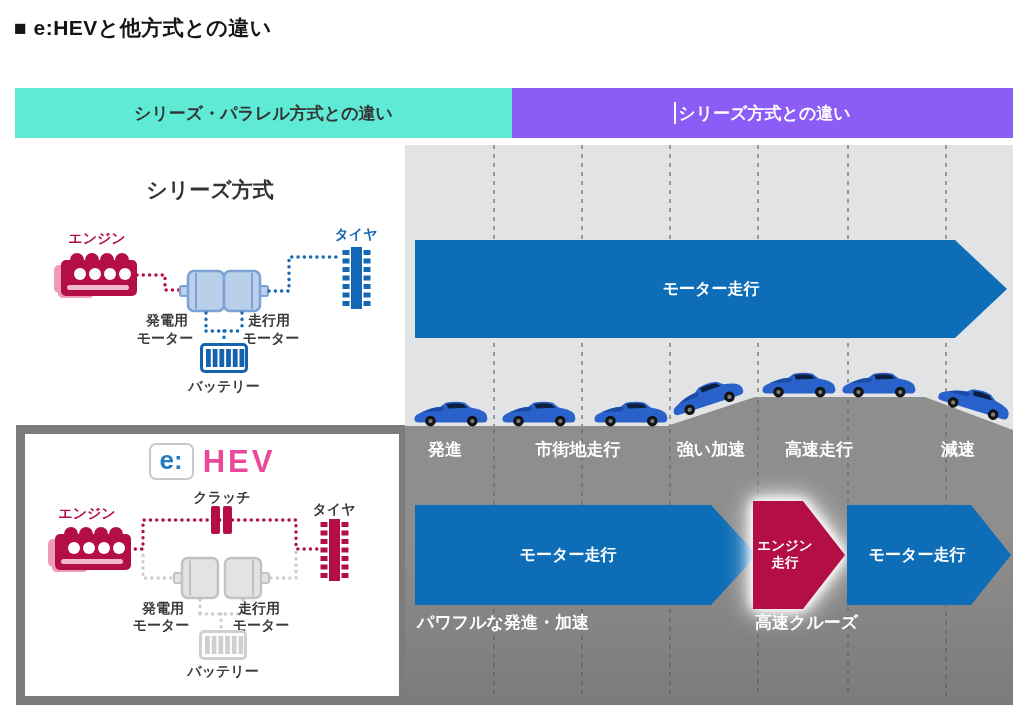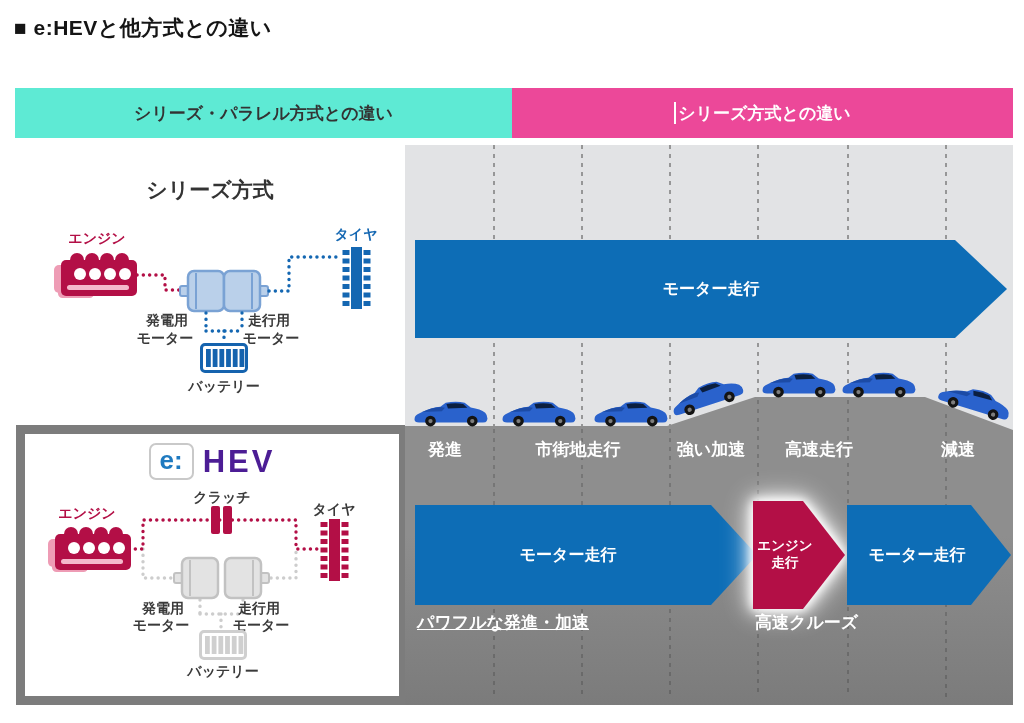--- a/index.html
+++ b/index.html
@@ -6,21 +6,21 @@
   body{font-family:"Liberation Sans","DejaVu Sans",sans-serif;}
   .stage{position:relative;width:1024px;height:723px;background:#fff;overflow:hidden;}
 
   
   .page-title{position:absolute;left:14px;top:14px;font-size:21px;font-weight:700;color:#151515;letter-spacing:.5px;}
 
   
   .tabbar{position:absolute;left:15px;top:88px;width:998px;height:50px;display:flex;}
   .tab{flex:0 0 auto;display:flex;align-items:center;justify-content:center;font-size:17px;font-weight:700;cursor:pointer;}
   .tab-inactive{width:497px;background:#5eead4;color:#333;}
-  .tab-active{width:501px;background:#ec4899;color:#fff;}
+  .tab-active{width:501px;background:#8b5cf6;color:#fff;}
   .caret{display:inline-block;width:2px;height:22px;background:#fff;margin-right:2px;}
 
   
   .svg-abs{position:absolute;}
   text{font-family:"Liberation Sans","DejaVu Sans",sans-serif;}
   .dot{fill:none;stroke-width:3.4;stroke-linecap:round;stroke-dasharray:0.1 6.2;}
   .dot-red{stroke:#b30f46;}
   .dot-blue{stroke:#1467b2;}
   .dot-gray{stroke:#cdcdcd;}
   .m-blue{--m-fill:#bad0ea;--m-stroke:#7aa2d4;}
@@ -31,21 +31,21 @@
   .b-gray{--bat:#cfcfcf;}
   .lbl{font-size:14px;font-weight:700;fill:#3a3a3a;}
   .lbl-red{font-size:14px;font-weight:700;fill:#b30f46;}
   .lbl-blue{font-size:14px;font-weight:700;fill:#1467b2;}
   .diagram-title{font-size:21px;font-weight:700;fill:#333;}
 
   
   .ehev-box{position:absolute;left:16px;top:425px;width:392px;height:280px;box-sizing:border-box;border:9px solid #7c7c7c;background:#fff;}
   .ehev-logo{position:absolute;left:16px;top:443px;width:392px;display:flex;align-items:center;justify-content:center;gap:9px;}
   .e-badge{border:2px solid #c9c9c9;border-radius:7px;padding:1px 9px 3px;font-size:26px;font-weight:700;color:#1f7ac0;background:#fff;line-height:1.1;}
-  .hev-word{font-size:31px;font-weight:700;color:#4c1d95;letter-spacing:3px;line-height:1;}
+  .hev-word{font-size:31px;font-weight:700;color:#ec4899;letter-spacing:3px;line-height:1;}
 
   
   .timeline{position:absolute;left:405px;top:145px;width:608px;height:560px;background:#e2e3e5;overflow:hidden;}
   .vdash{position:absolute;width:2px;}
   .vdash-light{background:repeating-linear-gradient(180deg,rgba(125,125,125,.75) 0 4px,transparent 4px 9px);}
   .vdash-dark{background:repeating-linear-gradient(180deg,rgba(0,0,0,.17) 0 4px,transparent 4px 9px);}
   .road-svg{position:absolute;left:0;top:0;}
   .arrow{position:absolute;display:flex;align-items:center;justify-content:center;color:#fff;font-weight:700;
          clip-path:polygon(0 0,calc(100% - var(--tip)) 0,100% 50%,calc(100% - var(--tip)) 100%,0 100%);}
   .arrow-blue{background:#0d6db6;}
@@ -279,17 +279,17 @@
           <span>エンジン</span><br>
           <span>走行</span>
         </span>
       </div>
     </div>
 
     <div class="arrow arrow-blue" style="--tip:40px;left:442px;top:360px;width:164px;height:100px;font-size:16px;padding-right:24px;box-sizing:border-box;">
       <span>モーター走行</span>
     </div>
 
-    <span class="caption" style="left:12px;top:466px;text-decoration:underline;">パワフルな発進・加速</span>
+    <span class="caption" style="left:12px;top:466px;">パワフルな発進・加速</span>
     <span class="caption" style="left:350px;top:466px;">高速クルーズ</span>
   </div>
 
 </div>
 
 </body></html>

